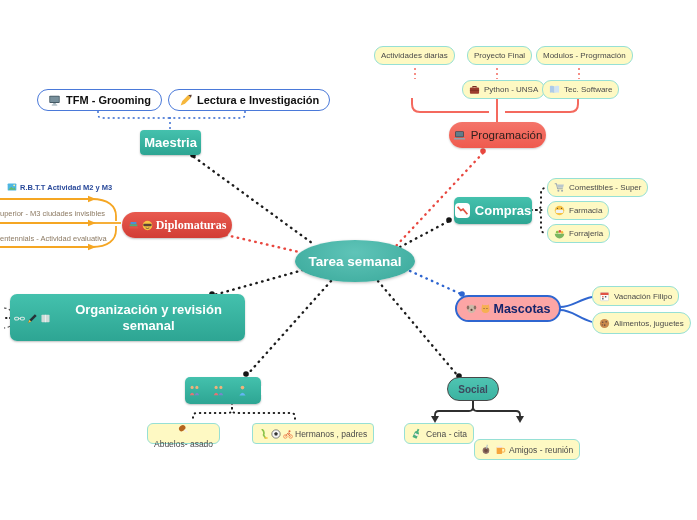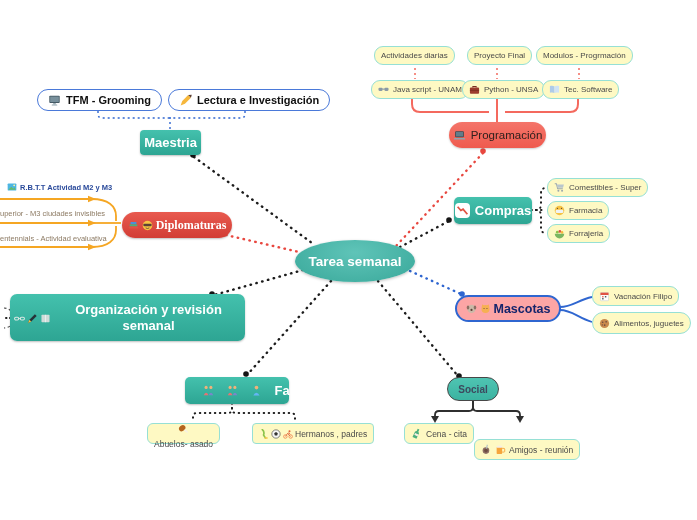--- a/index.html
+++ b/index.html
@@ -33,21 +33,21 @@
   #diplomaturas-node{left:122px;top:212px;width:110px;height:26px;border-radius:13px;
         background:linear-gradient(180deg,#e85a4f,#d23d35);color:#fff;
         font-family:"Liberation Serif", serif;font-size:12px;font-weight:600;gap:3px;
         box-shadow:0 1px 2px rgba(0,0,0,.25);}
   #compras-node{left:454px;top:197px;width:78px;height:27px;border-radius:5px;font-size:13px;text-align:right;}
   #mascotas-node{left:455px;top:295px;width:106px;height:27px;border-radius:14px;background:#fca5a5;
         border:2px solid #2f66d0;color:#15246b;font-weight:bold;font-size:12.5px;gap:3px;}
   #organizacion-node{left:10px;top:294px;width:235px;height:47px;border-radius:7px;font-size:13px;
         white-space:normal;text-align:center;line-height:1.25;padding:1px 10px 0 4px;}
   #organizacion-node .org-icons{display:flex;gap:2px;align-items:center;flex:0 0 auto;margin-right:6px;}
-  #familia-node{left:185px;top:377px;width:104px;height:27px;border-radius:5px;font-size:13px;gap:13px;padding-left:48px;}
+  #familia-node{left:185px;top:377px;width:76px;height:27px;border-radius:5px;font-size:13px;gap:13px;padding-left:48px;}
   #social-node{left:447px;top:377px;width:52px;height:24px;border-radius:12px;
         background:linear-gradient(180deg,#4fc4b2,#3bb3a1);border:1.8px solid #474747;
         color:#3c4a5e;font-weight:bold;font-size:10px;}
 </style>
 </head>
 <body>
 
 <div id="canvas">
 
   <svg id="wires" viewBox="0 0 697 520">
@@ -144,30 +144,20 @@
   <div class="small-box" style="left:374px;top:46px;">
     <span>Actividades diarias</span>
   </div>
   <div class="small-box" style="left:467px;top:46px;">
     <span>Proyecto Final</span>
   </div>
   <div class="small-box" style="left:536px;top:46px;">
     <span>Modulos - Progrmación</span>
   </div>
 
-  <div class="small-box" style="left:371px;top:80px;">
-    <span class="ic">
-        <svg viewBox="0 0 12 12">
-          <rect x="0.5" y="4" width="4.6" height="3.6" rx="1.2" fill="#8a9aa5"></rect>
-          <rect x="6.9" y="4" width="4.6" height="3.6" rx="1.2" fill="#8a9aa5"></rect>
-          <rect x="4.8" y="5" width="2.4" height="1.2" fill="#8a9aa5"></rect>
-        </svg>
-      </span>
-    <span>Java script - UNAM</span>
-  </div>
   <div class="small-box" style="left:462px;top:80px;">
     <span class="ic">
         <svg viewBox="0 0 12 12">
           <rect x="1" y="3.8" width="10" height="6.8" rx="1" fill="#9c3d2e"></rect>
           <path d="M4.2 3.8 V2.6 h3.6 v1.2" fill="none" stroke="#7a2d22" stroke-width="1.1"></path>
           <rect x="1" y="6.4" width="10" height="1" fill="#7a2d22"></rect>
         </svg>
       </span>
     <span>Python - UNSA</span>
   </div>

